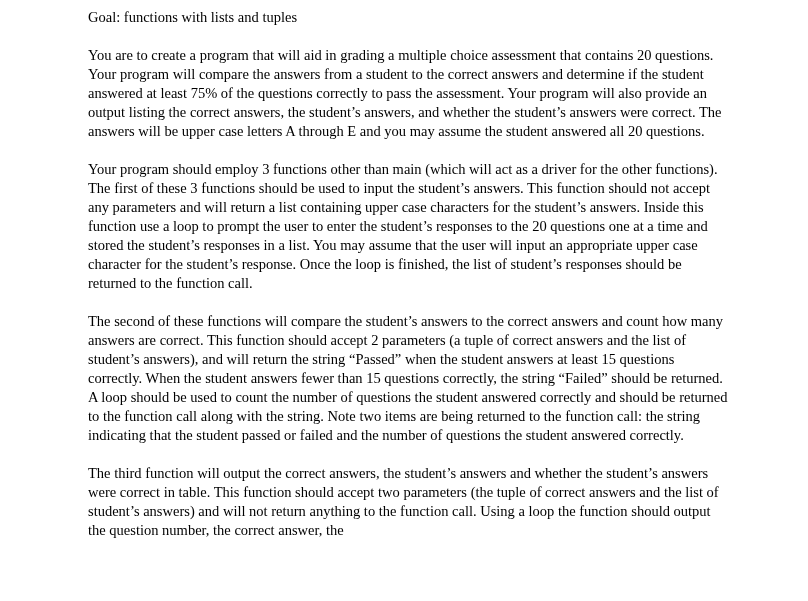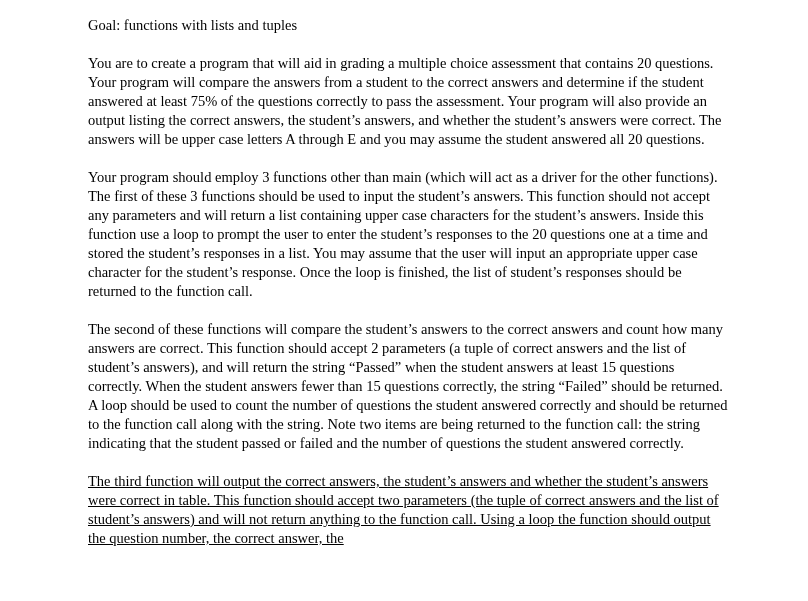--- a/index.html
+++ b/index.html
@@ -9,35 +9,34 @@
   }
   body {
     width: 808px;
     height: 601px;
     overflow: hidden;
     position: relative;
   }
   .doc {
     position: absolute;
     left: 88px;
-    top: 16px;
+    top: 8px;
     width: 642px;
     color: #000000;
     font-family: "Liberation Serif", "DejaVu Serif", serif;
     font-size: 14.5px;
     line-height: 19px;
     text-align: left;
   }
   .doc p {
     margin: 0 0 19px 0;
     padding: 0;
   }
   .doc p:last-child {
     margin-bottom: 16px;
-    text-decoration: underline;
   }
   .bold {
     font-weight: normal;
   }
 </style>
 </head>
 <body>
 
 <div class="doc">
   <p>Goal:  functions with lists and tuples</p>

